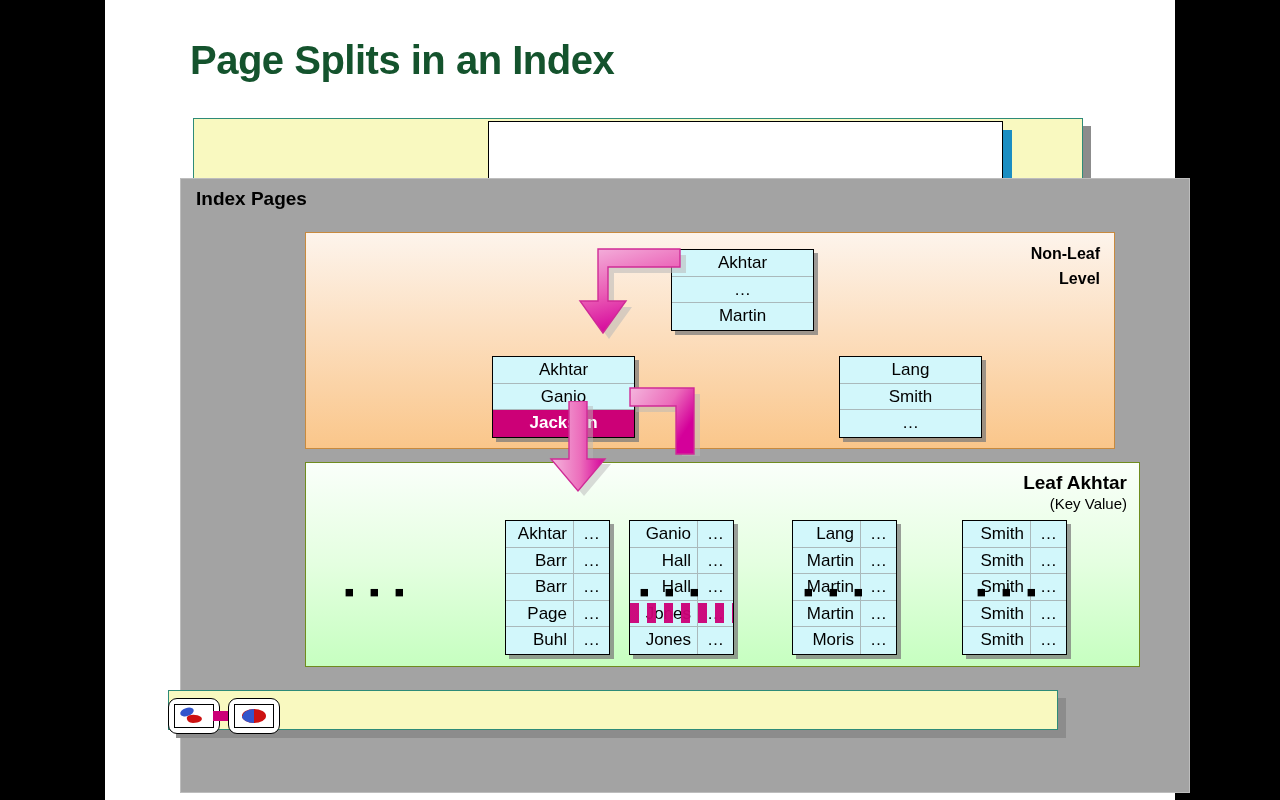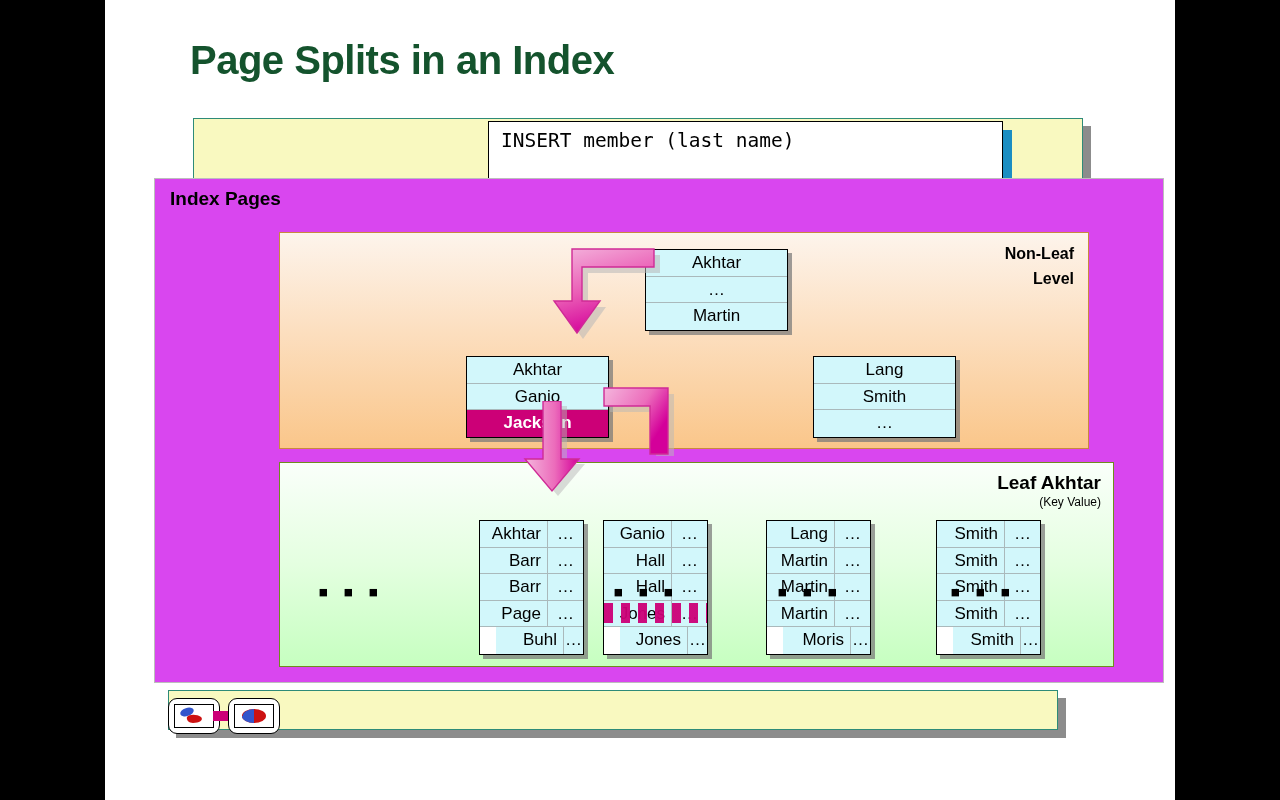--- a/index.html
+++ b/index.html
@@ -82,25 +82,25 @@
     font-family: "DejaVu Sans Mono", monospace;
     font-size: 19.5px;
     line-height: 26px;
     color: #000000;
     white-space: pre;
   }
 
   
   #index-panel {
     position: absolute;
-    left: 49px;
+    left: 75px;
     top: 178px;
     width: 1010px;
-    height: 505px;
-    background: #d946ef;
+    height: 615px;
+    background: #a3a3a3;
     border: 1px solid #bdbdbd;
     box-sizing: border-box;
   }
   #index-pages-label {
     position: absolute;
     left: 15px;
     top: 9px;
     font-size: 19px;
     font-weight: bold;
     color: #000000;
@@ -150,21 +150,21 @@
     font-weight: bold;
     color: #000000;
     line-height: 24px;
     white-space: nowrap;
   }
   #leaf-sublabel {
     position: absolute;
     right: 12px;
     top: 32px;
     text-align: right;
-    font-size: 12px;
+    font-size: 15px;
     font-weight: normal;
     color: #000000;
     white-space: nowrap;
   }
 
   
   .page-box {
     position: absolute;
     background: #ffffff;
     border: 1.6px solid #000000;
@@ -201,21 +201,21 @@
     width: 105px;
   }
   .leaf-row {
     display: flex;
     height: 26.5px;
     border-bottom: 1px solid #aab9bb;
     box-sizing: border-box;
     background: #d2f7fb;
     position: relative;
   }
-  .leaf-row:last-child { border-bottom: none; margin-left: 16px; }
+  .leaf-row:last-child { border-bottom: none; }
   .leaf-key {
     flex: 0 0 68px;
     line-height: 25px;
     text-align: right;
     padding-right: 6px;
     font-size: 17px;
     color: #000000;
     border-right: 1px solid #aab9bb;
     box-sizing: border-box;
     white-space: nowrap;
@@ -316,21 +316,20 @@
 
 <div id="slide">
 
   <div id="title">Page Splits in an Index</div>
 
   <div id="top-banner-shadow"></div>
   <div id="top-banner"></div>
 
   <div id="sql-shadow"></div>
   <div id="sql-box">
-    <div class="sql-line">INSERT member (last name)</div>
   </div>
 
   <div id="index-panel">
 
     <div id="index-pages-label">Index Pages</div>
 
     <div id="nonleaf-region">
       <div id="nonleaf-label">Non-Leaf
 Level</div>
 

